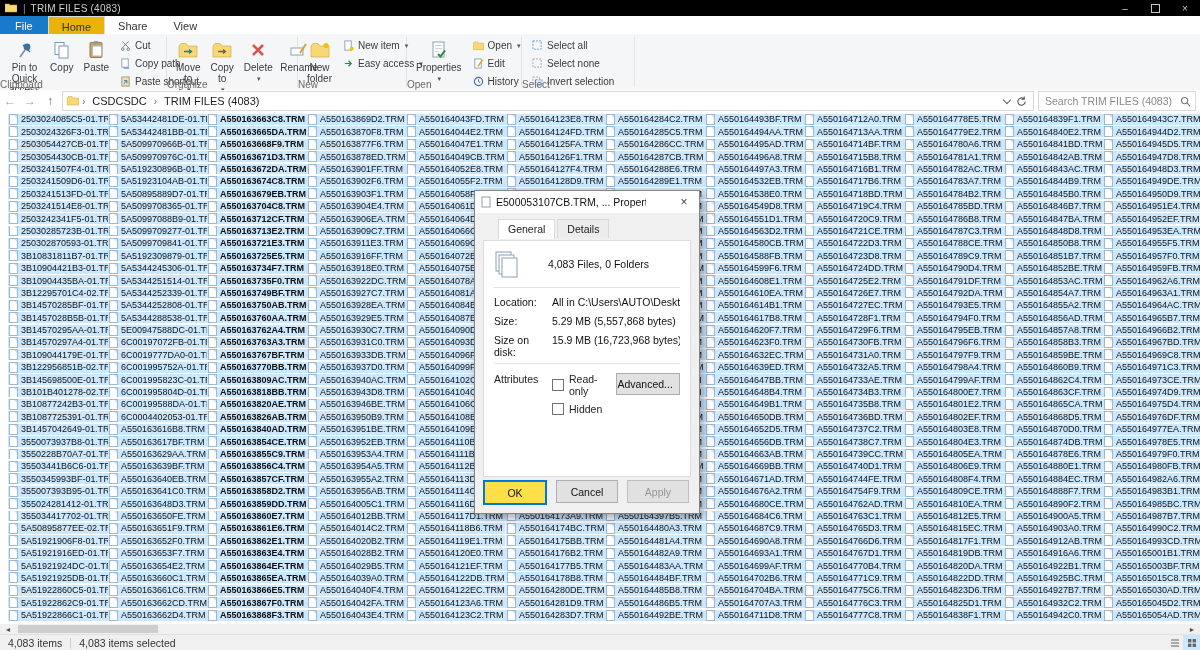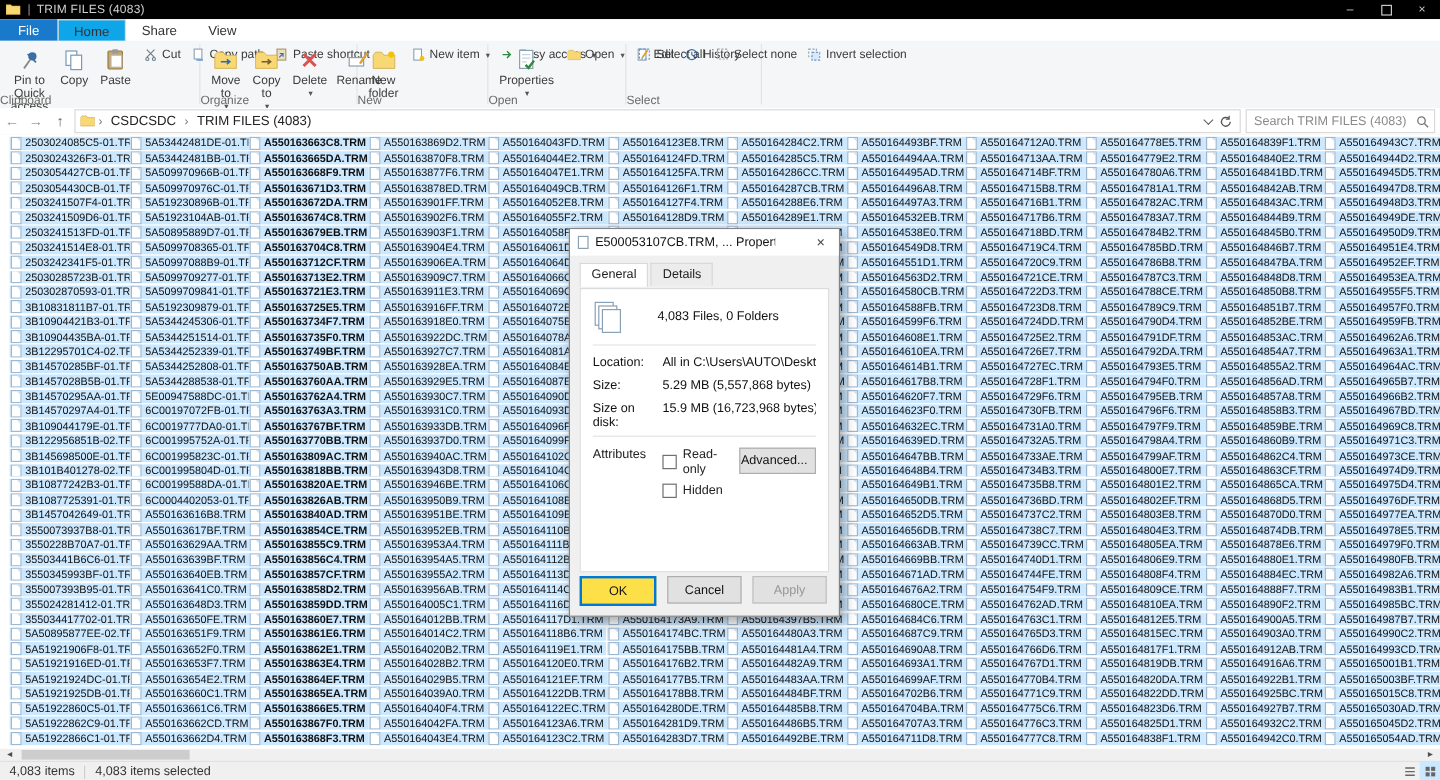--- a/index.html
+++ b/index.html
@@ -13,32 +13,32 @@
   .title-sep{color:#9a9a9a;margin:0 5px 0 2px;font-size:10px}
   .title-text{font-size:10px;color:#d0d0d0;letter-spacing:.2px}
   .win-btns{margin-left:auto;display:flex;height:16px}
   .win-btn{width:30px;height:16px;display:flex;align-items:center;justify-content:center;color:#c8c8c8;font-size:10px}
   .maxbox{width:7px;height:7px;border:1px solid #c8c8c8}
 
   
   .menubar{position:absolute;left:0;top:16px;right:0;height:18px;background:#fff;display:flex;align-items:stretch}
   .file-tab{background:#1979ca;color:#fff;padding:2px 15px 0;display:flex;align-items:center;font-size:11px}
   .menu-tab{padding:2px 13px 0;display:flex;align-items:center;color:#333;font-size:11px}
-  .menu-tab.active{background:#0ea5e9;border:1px solid #dadbdc;border-bottom:none}
+  .menu-tab.active{background:#eab308;border:1px solid #dadbdc;border-bottom:none}
 
   
   .ribbon{position:absolute;left:0;top:34px;right:0;height:56px;background:#f5f6f7;border-bottom:1px solid #dadbdc;display:flex}
   .rgroup{position:relative;display:flex;align-items:flex-start;padding:2px 4px 12px 4px}
   .rgroup .glabel{position:absolute;left:0;right:0;bottom:0;text-align:left;font-size:10px;color:#6a6a6a}
   .gsep{width:1px;background:#e2e3e4;margin:3px 0}
   .rb-lg{display:flex;flex-direction:column;align-items:center;justify-content:flex-start;
          padding:2px 3px;margin:0 1px;color:#3b3b3b;font-size:10px;line-height:11px;text-align:center;border:1px solid transparent}
   .rb-lg .rb-ico{height:22px;display:flex;align-items:center;justify-content:center;margin-bottom:1px}
   .rb-txt{max-width:52px}
-  .rb-col{display:flex;flex-direction:row;justify-content:flex-start;gap:1px;margin:1px 2px}
+  .rb-col{display:flex;flex-direction:column;justify-content:flex-start;gap:1px;margin:1px 2px}
   .rb-sm{display:flex;align-items:center;gap:4px;height:15px;padding:0 3px;color:#3b3b3b;font-size:10px;white-space:nowrap;border:1px solid transparent}
   .dd{font-size:7px;color:#555;margin-left:1px}
 
   
   .addrbar{position:absolute;left:0;top:90px;right:0;height:22px;background:#fff;display:flex;align-items:center;border-bottom:1px solid #ececec}
   .nav-btn{width:20px;height:18px;display:flex;align-items:center;justify-content:center;color:#9aa0a6;font-size:12px}
   .nav-btn.up{color:#5f6368}
   .addr-box{height:18px;border:1px solid #d9d9d9;background:#fff;display:flex;align-items:center;flex:1;margin:0 4px 0 2px;padding:0 2px}
   .crumb{padding:0 6px;color:#222;font-size:11px;white-space:nowrap}
   .crumb-sep{color:#777;font-size:10px;padding:0 1px}
@@ -69,21 +69,21 @@
   .sb-views{margin-left:auto;display:flex;height:16px}
   .sb-view{width:17px;height:16px;display:flex;align-items:center;justify-content:center}
   .sb-view.active{background:#cce8ff}
 
   
   .dialog{position:absolute;left:474px;top:190px;width:224px;height:322px;background:#f0f0f0;
           border:1px solid #848484;box-shadow:3px 4px 10px rgba(0,0,0,.35);z-index:50}
   .dlg-title{height:22px;background:#fff;display:flex;align-items:center;padding-left:6px;font-size:10.5px;color:#111}
   .dlg-title .t{margin-left:5px;white-space:nowrap;overflow:hidden;max-width:150px}
   .dlg-close{margin-left:auto;width:30px;height:22px;display:flex;align-items:center;justify-content:center;font-size:12px;color:#444}
-  .dlg-tabs{display:flex;padding:6px 8px 0;position:relative;z-index:2}
+  .dlg-tabs{display:flex;padding:6px 23px 0;position:relative;z-index:2}
   .dlg-tab{padding:3px 9px;font-size:10.5px;border:1px solid #d9d9d9;border-bottom:none;background:#ececec;color:#222;margin-right:2px}
   .dlg-tab.active{background:#fff;padding-bottom:4px;margin-bottom:-1px}
   .dlg-page{position:absolute;left:8px;right:8px;top:49px;bottom:36px;background:#fff;border:1px solid #dcdcdc}
   .icon-row{display:flex;align-items:center;gap:28px;padding:9px 10px 7px}
   .icon-row .summary{font-size:10.5px;color:#111}
   .dlg-hr{border:none;border-top:1px solid #e4e4e4;margin:2px 10px 4px}
   .frow{display:flex;padding:3.5px 10px;font-size:10.5px;color:#111}
   .frow .fl{width:58px;flex:none;color:#111}
   .frow .fv{flex:1;white-space:nowrap;overflow:hidden}
   .attr-block{display:flex;padding:5px 10px 0;font-size:10.5px}

